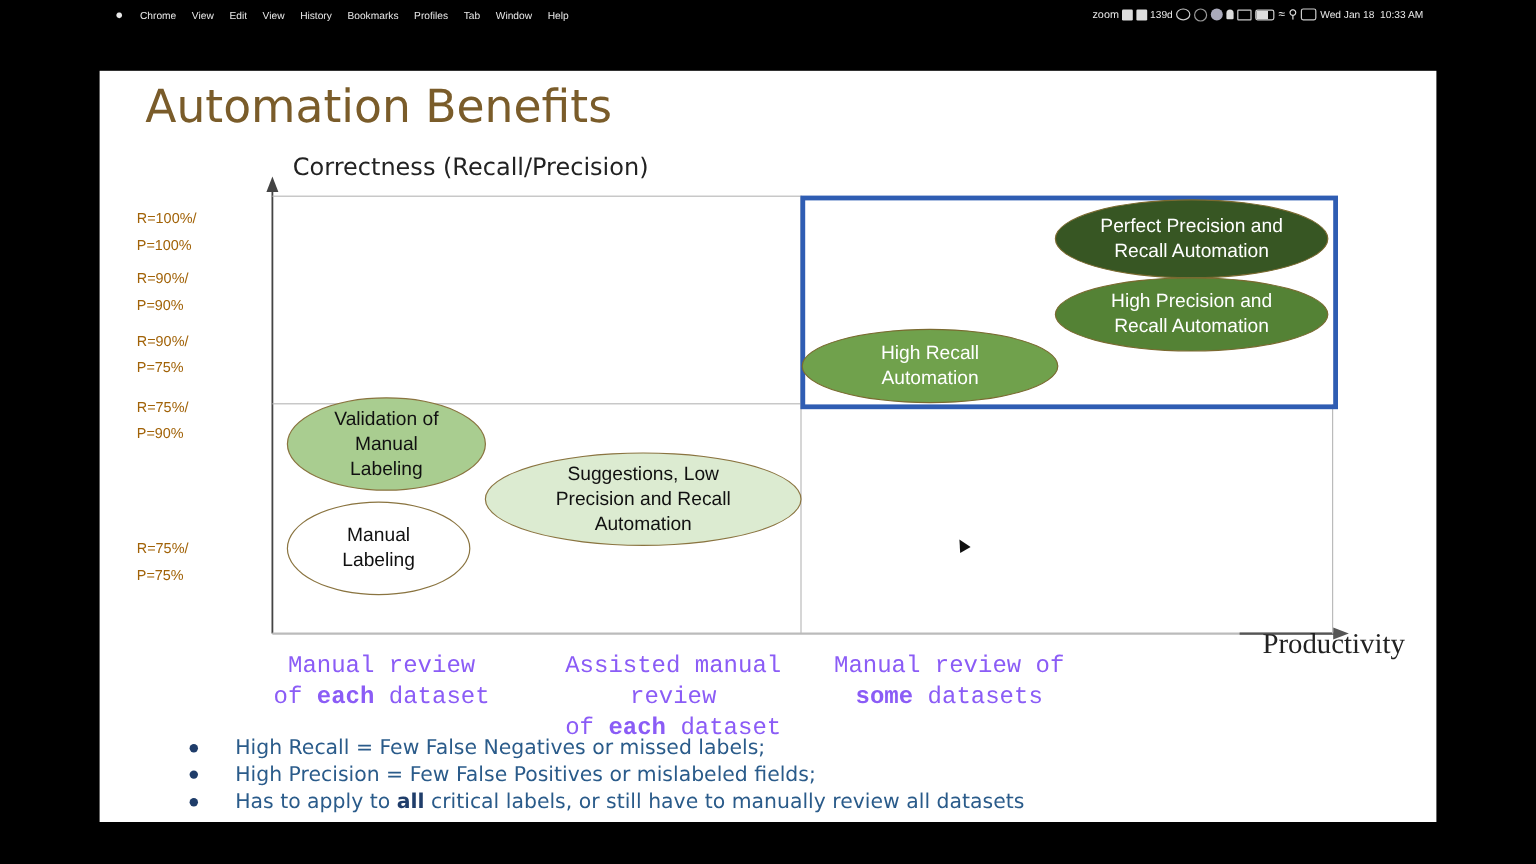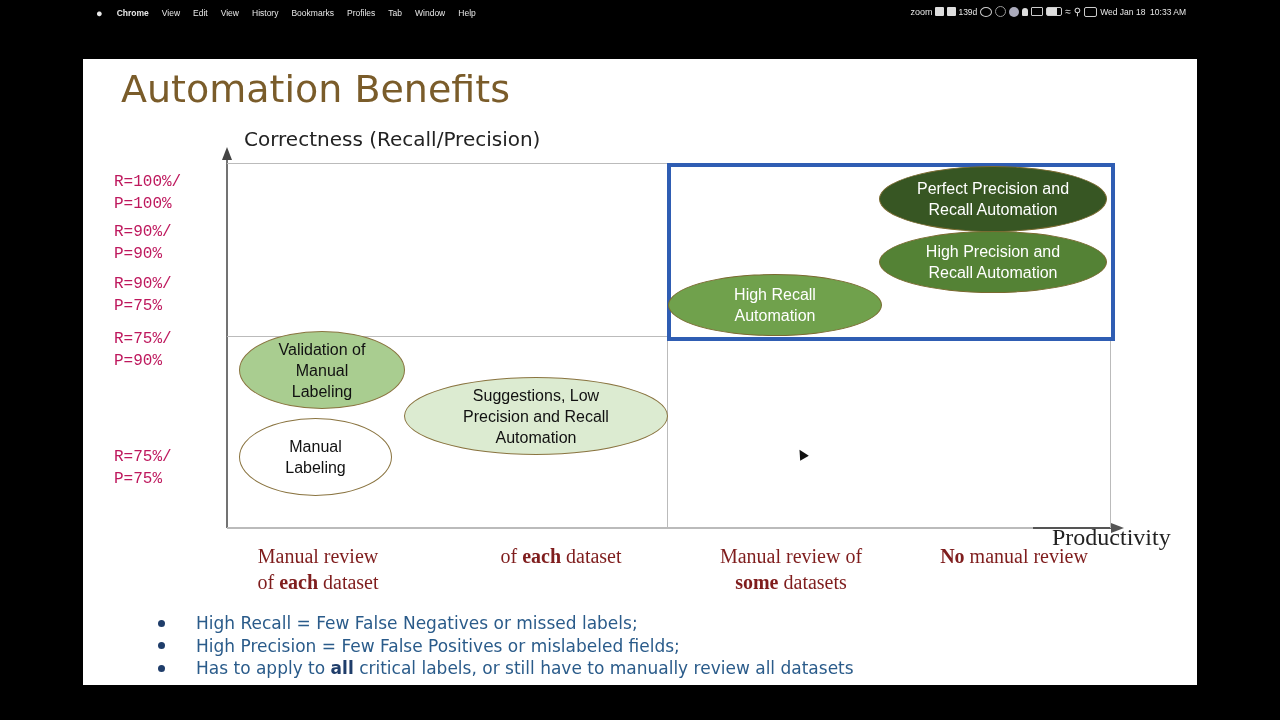--- a/index.html
+++ b/index.html
@@ -1,28 +1,28 @@
 <!DOCTYPE html>
 <html><head>
 <meta charset="utf-8">
 <style>
   html,body{margin:0;padding:0;}
   body{width:1280px;height:720px;background:#000;position:relative;overflow:hidden;font-family:"Liberation Sans",sans-serif;}
   .menubar{position:absolute;left:0;top:0;width:1280px;height:24px;color:#e8e8e8;font-size:8.5px;}
   .menubar .left{position:absolute;left:96px;top:7px;display:flex;gap:0;align-items:center;}
   .menubar .left span{margin-right:13px;}
-  .menubar .left .app{font-weight:bold;}
+  .menubar .left .app{font-weight:normal;}
   .menubar .right{position:absolute;right:94px;top:6px;display:flex;align-items:center;gap:3px;}
   .ico{display:inline-block;}
   .slide{position:absolute;left:83px;top:59px;width:1114px;height:626px;background:#fff;}
   .title{position:absolute;left:38px;top:8px;font-size:38px;color:#7a5c2a;font-family:"DejaVu Sans",sans-serif;font-weight:normal;letter-spacing:0px;}
   .ylabel{position:absolute;left:161px;top:68px;font-size:20px;color:#222;font-family:"DejaVu Sans",sans-serif;}
   .xlabel{position:absolute;left:969px;top:417px;font-size:24px;color:#222;font-family:Liberation Serif, serif;margin-top:48px;}
-  .ytick{position:absolute;left:31px;font-size:16px;line-height:22px;color:#be185d;font-family:Liberation Mono, monospace;}
-  .xcat{position:absolute;top:484px;font-size:20px;line-height:26px;color:#7f1d1d;text-align:center;font-family:Liberation Serif, serif;}
+  .ytick{position:absolute;left:31px;font-size:12px;line-height:22px;color:#a16207;font-family:Liberation Sans, sans-serif;}
+  .xcat{position:absolute;top:484px;font-size:20px;line-height:26px;color:#8b5cf6;text-align:center;font-family:Liberation Mono, monospace;}
   .xcat b{font-weight:bold;}
   .grid-h{position:absolute;height:1px;background:#bbb;}
   .grid-v{position:absolute;width:1px;background:#bbb;}
   .blue-box{position:absolute;left:584px;top:104px;width:440px;height:170px;border:4px solid #2f5db3;box-sizing:content-box;}
   .ell{position:absolute;border-radius:50%;display:flex;align-items:center;justify-content:flex-end;text-align:center;font-size:16px;line-height:21px;box-sizing:border-box;}
   .bullets{position:absolute;left:70px;top:553px;font-size:17px;line-height:22.5px;color:#2a5b8a;font-family:"DejaVu Sans",sans-serif;}
   .bullets .row{display:flex;align-items:center;}
   .bullets .dot{width:7px;height:7px;border-radius:50%;background:#1f3d6a;margin-right:31px;margin-left:5px;}
   .bullets b{color:#1f3d6a;}
   .cursor{position:absolute;left:797px;top:449px;width:0;height:0;border-left:5px solid transparent;border-right:5px solid transparent;border-bottom:10px solid #111;transform:rotate(-30deg);}
@@ -123,28 +123,26 @@
   </div>
   <div class="ell" style="left:321px;top:318px;width:264px;height:78px;background:#dcebd1;color:#111;border:1.5px solid #8a7440;padding:0 40px;">
     <span>Suggestions, Low Precision and Recall Automation</span>
   </div>
 
   <div class="xcat" style="left:140px;width:190px;">
     <div><span>Manual review</span></div>
     <div><span>of </span><b>each</b><span> dataset</span></div>
   </div>
   <div class="xcat" style="left:348px;width:260px;">
+    <div><span>Assisted manual review</span></div>
     <div><span>of </span><b>each</b><span> dataset</span></div>
   </div>
   <div class="xcat" style="left:608px;width:200px;">
     <div><span>Manual review of</span></div>
     <div><b>some</b><span> datasets</span></div>
-  </div>
-  <div class="xcat" style="left:826px;width:210px;">
-    <div><b>No</b><span> manual review</span></div>
   </div>
 
   <div class="bullets">
     <div class="row">
         <span class="dot"></span>
         <span>High Recall = Few False Negatives or missed labels;</span>
       </div>
     <div class="row">
         <span class="dot"></span>
         <span>High Precision = Few False Positives or mislabeled fields;</span>

